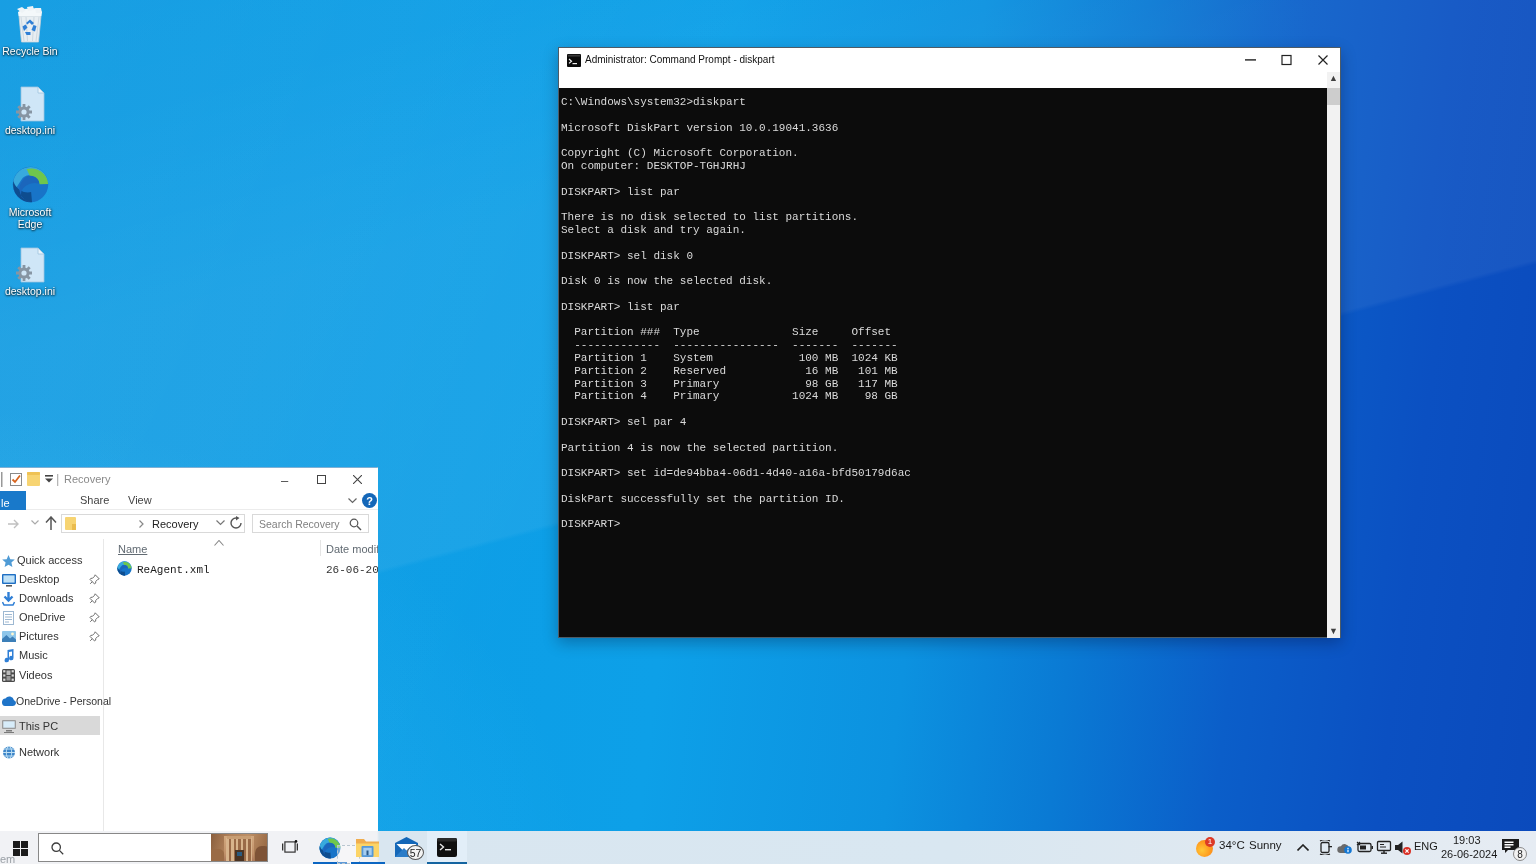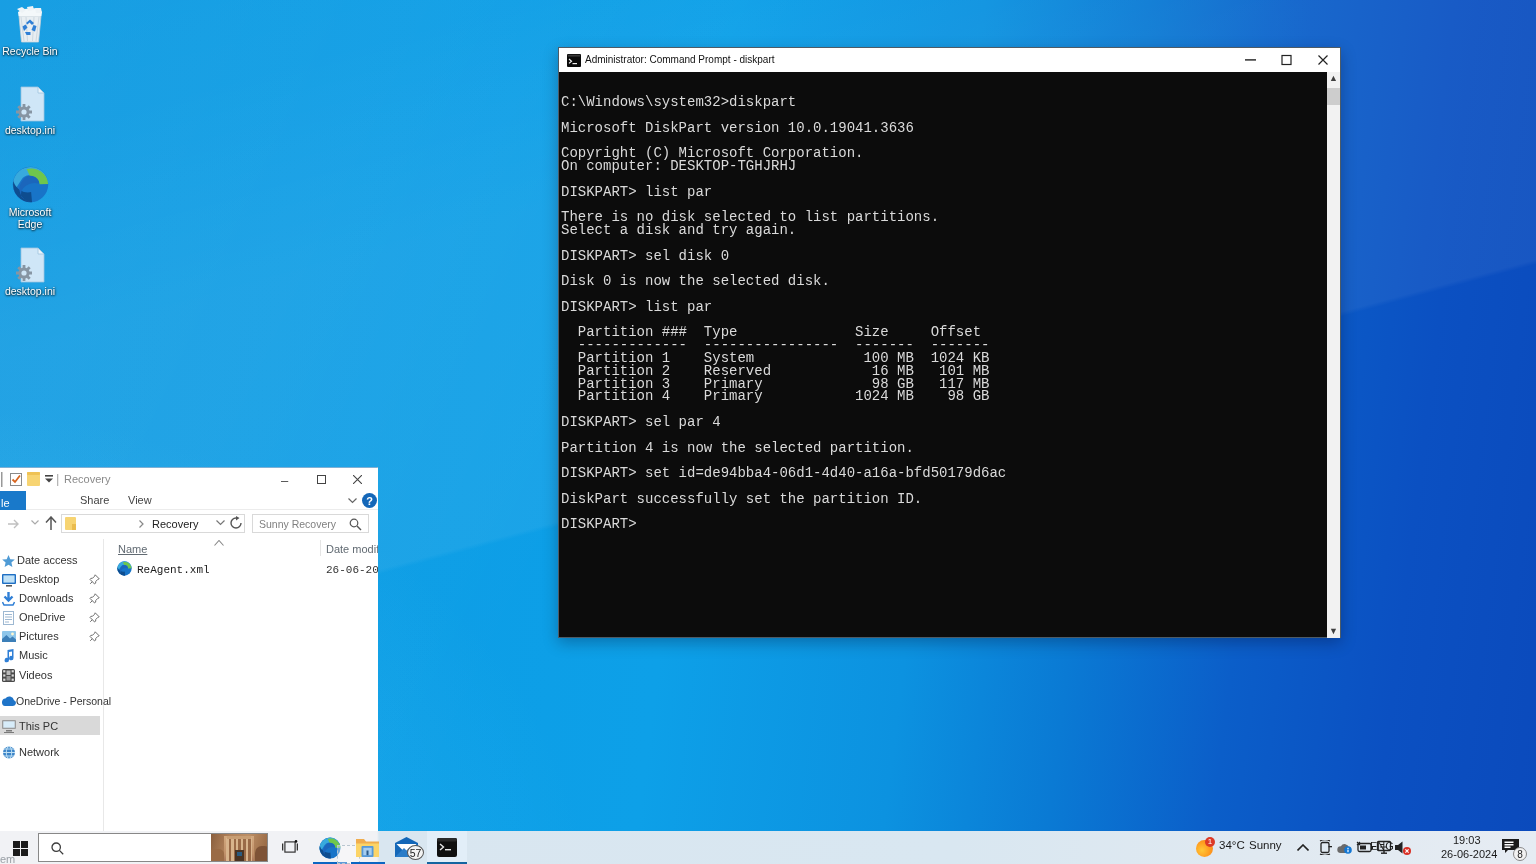--- a/index.html
+++ b/index.html
@@ -14,24 +14,24 @@
 .abs { position:absolute; }
 
 
 .dicon { position:absolute; width:64px; text-align:center; color:#fff; font-size:10.5px;
   text-shadow:0 1px 2px rgba(0,0,0,0.85), 1px 0 2px rgba(0,0,0,0.5); line-height:12px; }
 .dicon svg { display:block; margin:0 auto; }
 
 
 #con { position:absolute; left:558px; top:47px; width:783px; height:591px;
   background:#0c0c0c; border:1px solid #4e5b66; box-shadow:0 5px 14px rgba(0,0,30,0.28); }
-#con .tbar { position:absolute; left:0; top:0; width:100%; height:24px; background:#fff; }
+#con .tbar { position:absolute; left:0; top:0; width:100%; height:40px; background:#fff; }
 #con .ttl { position:absolute; left:26px; top:6px; font-size:10px; color:#111; }
 #con pre { position:absolute; left:0; top:24px; font-family:"Liberation Mono", monospace;
-  font-size:14px; line-height:12.8px; color:#dadada; padding:24px 0 0 2px; white-space:pre; }
+  font-size:11px; line-height:12.8px; color:#dadada; padding:24px 0 0 2px; white-space:pre; }
 #con .sbar { position:absolute; right:0; top:24px; width:13px; height:566px; background:#f2f2f2; }
 #con .sbar .thumb { position:absolute; left:0; top:16px; width:13px; height:17px; background:#cdcdcd; }
 #con .sbar .ar { position:absolute; left:0; width:13px; height:13px; color:#404040; font-size:9px; text-align:center; line-height:13px; }
 
 
 #exp { position:absolute; left:-60px; top:467px; width:438px; height:397px; background:#fff;
   border-top:1px solid #7fb0d4; border-right:1px solid #b9c9d4; }
 #exp .in { position:absolute; left:60px; top:0; width:378px; height:397px; overflow:hidden; }
 .etitle { position:absolute; left:0; top:0; width:100%; height:23px; background:#fff; }
 .etabs { position:absolute; left:0; top:23px; width:100%; height:19px; background:#fff; border-bottom:1px solid #ececec;}
@@ -173,35 +173,35 @@
         </svg>
     <div class="abs" style="left:152px;top:8px;font-size:11px;color:#222;">Recovery</div>
     <svg class="abs" style="left:216px;top:10px;" width="9" height="7">
           <path d="M0.5 0.5 L4.5 4.5 L8.5 0.5" stroke="#777" fill="none" stroke-width="1.2"></path>
         </svg>
     <svg class="abs" style="left:229px;top:6px;" width="14" height="15" viewBox="0 0 14 15">
       <path d="M7 2 A5 5 0 1 0 12 7" stroke="#555" stroke-width="1.4" fill="none"></path>
       <path d="M7 0 L10.5 2 L7 4.4 Z" fill="#555"></path>
     </svg>
     <div class="ebox" style="left:252px;top:4px;width:117px;height:19px;">
-      <div class="abs" style="left:6px;top:3px;font-size:10.5px;color:#808080;">Sunny Recovery</div>
+      <div class="abs" style="left:6px;top:3px;font-size:10.5px;color:#808080;">Search Recovery</div>
       <svg class="abs" style="right:6px;top:3px;" width="13" height="13" viewBox="0 0 13 13">
             <circle cx="5" cy="5" r="3.8" stroke="#555" fill="none" stroke-width="1.2"></circle>
             <path d="M8 8 L12 12" stroke="#555" stroke-width="1.4"></path>
           </svg>
     </div>
   </div>
   <div class="ebody">
 
     <div class="abs" style="left:103px;top:0;width:1px;height:326px;background:#e8e8e8;"></div>
     <div class="sideitem" style="top:13px;">
       <svg class="abs" style="left:2px;top:3px;" width="13" height="13" viewBox="0 0 13 13">
             <path d="M6.5 0 L8.3 4.2 L12.8 4.6 L9.4 7.6 L10.4 12 L6.5 9.7 L2.6 12 L3.6 7.6 L0.2 4.6 L4.7 4.2 Z" fill="#4f9bd5"></path>
           </svg>
-      <div class="lbl" style="left:17px;">Date access</div>
+      <div class="lbl" style="left:17px;">Quick access</div>
     </div>
     <div class="sideitem" style="top:32px;">
       <svg class="abs" style="left:2px;top:3px;" width="14" height="13" viewBox="0 0 14 13">
             <rect x="0" y="0" width="14" height="10" rx="1" fill="#1f6fc4"></rect>
             <rect x="1.4" y="1.4" width="11.2" height="7.2" fill="#bfe1f7"></rect>
             <rect x="4" y="11" width="6" height="1.6" fill="#5a5a5a"></rect>
           </svg>
       <div class="lbl" style="left:19px;">Desktop</div>
           <svg class="abs" style="left:89px;top:3px;" width="11" height="11" viewBox="0 0 11 11">
       <path d="M6.2 0.8 L10.2 4.8 L8.8 5.4 L6.8 7.4 L6.6 9.2 L5.6 10 L1 5.4 L1.8 4.4 L3.6 4.2 L5.6 2.2 Z" fill="none" stroke="#6d6d6d" stroke-width="1"></path>
@@ -461,21 +461,21 @@
     <rect x="1.5" y="1.5" width="13" height="9" rx="1" fill="none" stroke="#222" stroke-width="1.3"></rect>
     <rect x="5" y="12.5" width="6" height="1.4" fill="#222"></rect>
       <rect x="7.3" y="10.5" width="1.4" height="2.5" fill="#222"></rect>
     <path d="M4 4.5 L8 4.5 M4 7 L10 7" stroke="#222" stroke-width="1.2"></path>
   </svg>
   <svg class="abs" style="left:1394px;top:9px;" width="18" height="15" viewBox="0 0 18 15">
     <path d="M1 5 L4 5 L8.5 1.5 L8.5 13.5 L4 10 L1 10 Z" fill="#222"></path>
     <circle cx="13" cy="11" r="4" fill="#d93025"></circle>
     <path d="M11.4 9.4 L14.6 12.6 M14.6 9.4 L11.4 12.6" stroke="#fff" stroke-width="1.2"></path>
   </svg>
-  <div class="tray" style="left:1370px;top:9px;font-size:11px;text-align:right;">ENG</div>
+  <div class="tray" style="left:1414px;top:9px;font-size:11px;text-align:right;">ENG</div>
   <div class="tray" style="left:1453px;top:3px;font-size:11px;">19:03</div>
   <div class="tray" style="left:1441px;top:17px;font-size:11px;">26-06-2024</div>
 
   <svg class="abs" style="left:1502px;top:8px;" width="17" height="16" viewBox="0 0 17 16">
     <path d="M0 0 L17 0 L17 11 L6 11 L3 14 L3 11 L0 11 Z" fill="#1b1b1b"></path>
     <rect x="2.5" y="2.5" width="9" height="1.5" fill="#fff"></rect>
       <rect x="2.5" y="5" width="9" height="1.5" fill="#fff"></rect>
       <rect x="2.5" y="7.5" width="6" height="1.5" fill="#fff"></rect>
   </svg>
   <div class="abs" style="left:1513px;top:16px;width:14px;height:14px;background:#f2f2f2;border:1px solid #888;border-radius:50%;font-size:10px;color:#222;text-align:center;line-height:13px;">8</div>

